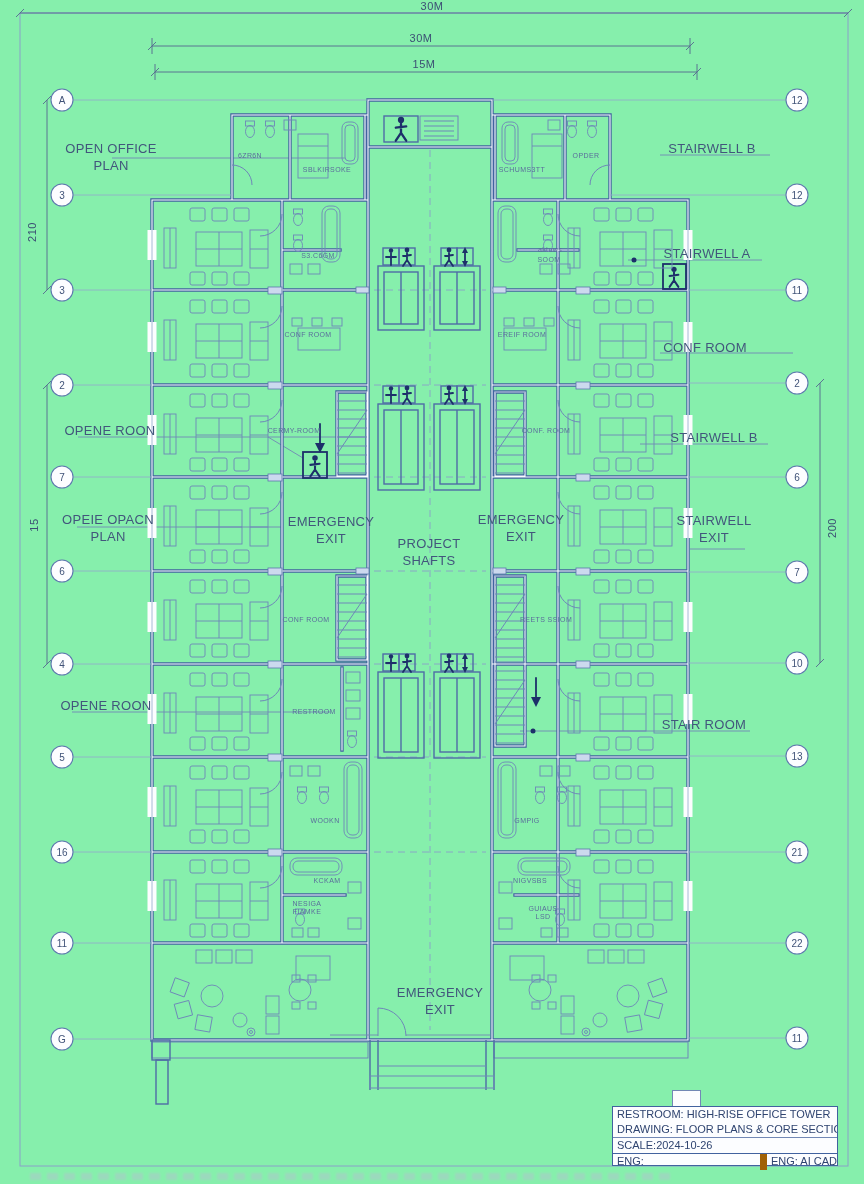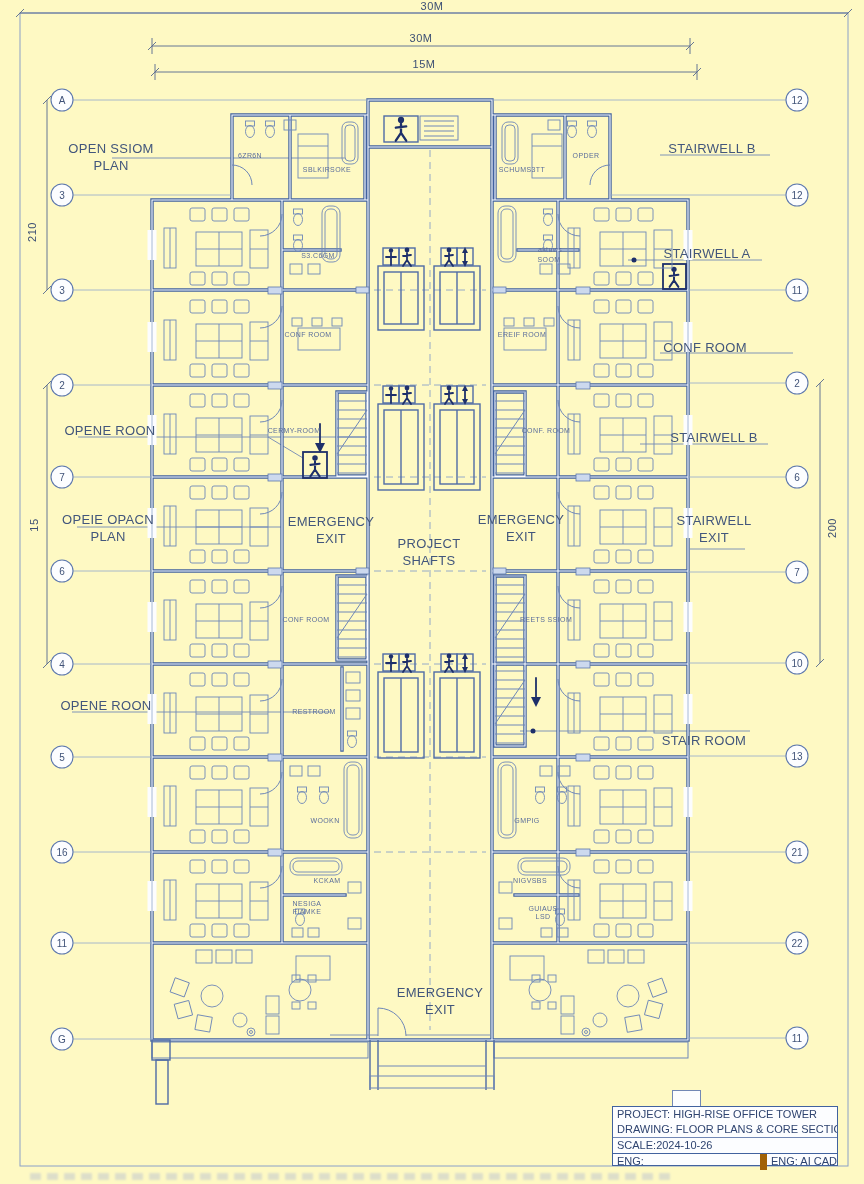--- a/index.html
+++ b/index.html
@@ -1,16 +1,16 @@
 <!DOCTYPE html>
 <html><head>
 <meta charset="utf-8">
 <style>
   html,body{margin:0;padding:0;background:#eef1f6;}
-  #paper{position:relative;width:864px;height:1184px;background:#fef9c3;overflow:hidden;
+  #paper{position:relative;width:864px;height:1184px;background:#86efac;overflow:hidden;
          font-family:"Liberation Sans",sans-serif;}
   svg{position:absolute;left:0;top:0;}
   .w4{stroke:#41629f;stroke-width:3.4;fill:none;stroke-linecap:square}
   .w1{stroke:#fcfdff;stroke-width:1.1;fill:none;stroke-linecap:square}
   .ln{stroke:#6e87b8;stroke-width:1;fill:none}
   .lt{stroke:#93a8cc;stroke-width:.8;fill:none}
   .ln2{stroke:#4f6ca6;stroke-width:1.4;fill:none}
   .dk{stroke:#1d2f6a;stroke-width:1.8;fill:none;stroke-linecap:round}
   .dkf{fill:#1d2f6a;stroke:none}
   .dash{stroke:#8aa0c8;stroke-width:.9;stroke-dasharray:7 5;fill:none}
@@ -544,21 +544,21 @@
       </g>
       <g class="gb">
         <line x1="688" y1="1038" x2="786" y2="1038" stroke="#93a8cc" stroke-width="0.8"></line>
         <circle cx="797" cy="1038" r="11"></circle>
         <text x="797" y="1041.5">11</text>
       </g>
     </svg>
 
 <div id="labels">
       <div class="ann" style="left: 111px; top: 157px;">
-        <div>OPEN SSIOM</div>
+        <div>OPEN OFFICE</div>
         <div>PLAN</div>
       </div>
       <div class="ann" style="left: 110px; top: 430px;">
         <div>OPENE ROON</div>
       </div>
       <div class="ann" style="left: 108px; top: 528px; text-align: center;">
         <div>OPEIE OPACN</div>
         <div>PLAN</div>
       </div>
       <div class="ann" style="left: 106px; top: 705px;">
@@ -573,21 +573,21 @@
       <div class="ann" style="left: 705px; top: 347px;">
         <div>CONF ROOM</div>
       </div>
       <div class="ann" style="left: 714px; top: 437px;">
         <div>STAIRWELL B</div>
       </div>
       <div class="ann" style="left: 714px; top: 529px;">
         <div>STAIRWELL</div>
         <div>EXIT</div>
       </div>
-      <div class="ann" style="left: 704px; top: 740px;">
+      <div class="ann" style="left: 704px; top: 724px;">
         <div>STAIR ROOM</div>
       </div>
       <div class="ann" style="left: 331px; top: 530px;">
         <div>EMERGENCY</div>
         <div>EXIT</div>
       </div>
       <div class="ann" style="left: 429px; top: 552px;">
         <div>PROJECT</div>
         <div>SHAFTS</div>
       </div>
@@ -618,21 +618,21 @@
       <div class="rlabel" style="left: 327px; top: 880px;">KCKAM</div>
       <div class="rlabel" style="left: 530px; top: 880px;">NIGVSBS</div>
       <div class="rlabel" style="left: 307px; top: 903px;">NESIGA</div>
       <div class="rlabel" style="left: 307px; top: 911px;">FIAMKE</div>
       <div class="rlabel" style="left: 543px; top: 908px;">GUIAUS</div>
       <div class="rlabel" style="left: 543px; top: 916px;">LSD</div>
     </div>
 
 <div id="tb-notch"></div>
 <div id="titleblock">
-  <div class="tb-row">PROJECT: HIGH-RISE OFFICE TOWER</div>
+  <div class="tb-row">RESTROOM: HIGH-RISE OFFICE TOWER</div>
   <div class="tb-row tb-mid">DRAWING: FLOOR PLANS &amp; CORE SECTION</div>
   <div class="tb-row">SCALE:2024-10-26</div>
   <div class="tb-eng">
     <div class="c1">ENG:</div>
     <div class="c2">ENG: AI CAD</div>
   </div>
 </div>
 
 <div id="smudge"></div>
 

